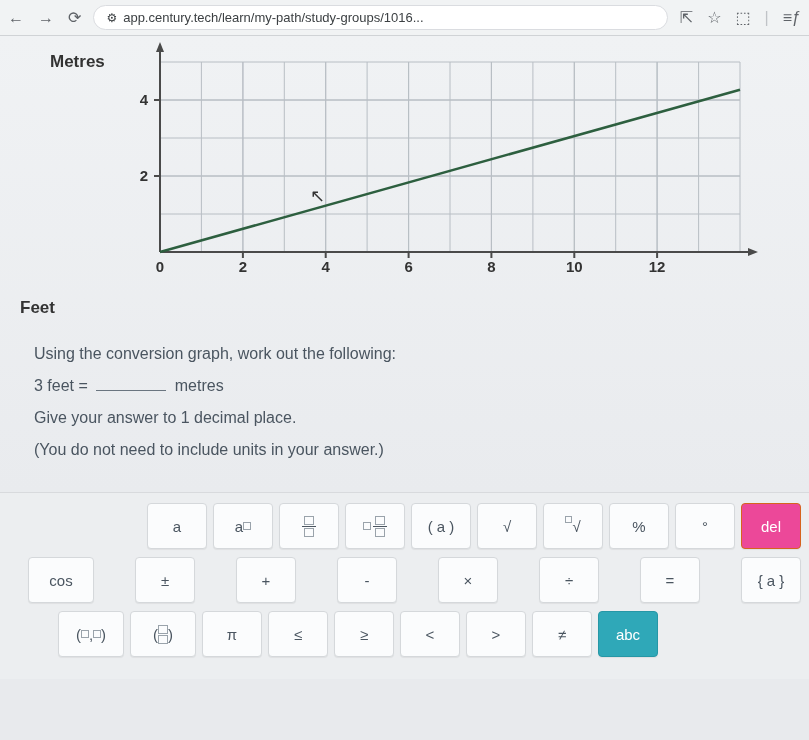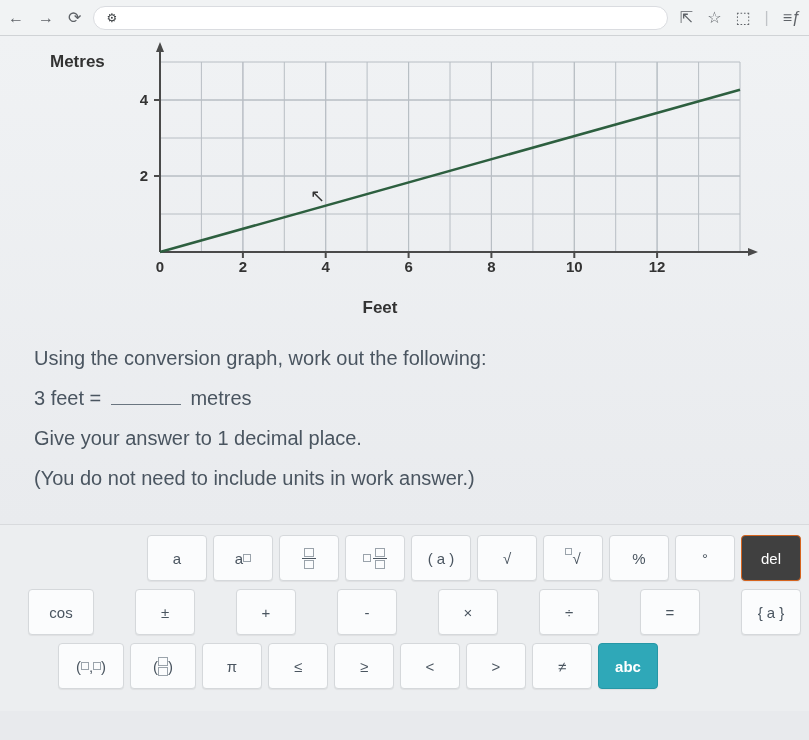--- a/index.html
+++ b/index.html
@@ -37,33 +37,33 @@
     white-space: nowrap;
   }
   .right-icons { display: flex; gap: 14px; align-items: center; color: #5f6368; }
 
   .content {
     padding: 6px 29px 10px 20px;
     background: linear-gradient(#f0f2f4,#e9ebee);
   }
   .chart-area { position: relative; }
   .y-title { position: absolute; top: 10px; left: 30px; font-weight: 700; color: #333; font-size: 17px; }
-  .x-title { text-align: center; font-weight: 700; color: #333; font-size: 17px; padding-right: 40px; margin-top: 6px; }
+  .x-title { text-align: left; font-weight: 700; color: #333; font-size: 17px; padding-right: 40px; margin-top: 6px; }
   svg.chart { display: block; margin-left: 100px; }
   .axis { stroke: #4a4a4a; stroke-width: 2; fill: none; }
   .grid line { stroke: #b8bec4; stroke-width: 1; }
   .tick { stroke: #4a4a4a; stroke-width: 2; }
   .tick-label { font-size: 15px; fill: #333; font-weight: 600; text-anchor: middle; }
   .data-line { stroke: #2d5f3f; stroke-width: 2.5; fill: none; }
   .arrow { fill: #4a4a4a; }
   .cursor { font-size: 18px; fill: #333; }
 
   .question {
     padding: 20px 14px 16px 14px;
-    font-size: 20px;
+    font-size: 16px;
     color: #4a5560;
     line-height: 2.0;
   }
   .question .blank { display:inline-block; border-bottom: 1px solid #6a7580; width: 70px; height: 1em; vertical-align: baseline; margin: 0 4px; }
 
   .keyboard {
     background: #eceef0;
     border-top: 1px solid #d8dadd;
     padding: 10px 8px 14px 8px;
   }
@@ -79,42 +79,43 @@
     display: flex;
     align-items: center;
     justify-content: center;
     font-size: 15px;
     color: #4a5560;
     cursor: pointer;
     box-shadow: 0 1px 1px rgba(0,0,0,0.06);
     user-select: none;
   }
   .key.wide { min-width: 66px; }
-  .key.del { background: #404040; color: #fff; border-color: #d6641e; font-weight: 500; }
-  .key.abc { background: #2fa8b8; color: #fff; border-color: #2697a6; font-weight: 700; }
+  .key.del { background: #ec4899; color: #fff; border-color: #d6641e; font-weight: 500; }
+  .key.abc { background: #2fa8b8; color: #fff; border-color: #2697a6; font-weight: 400; }
   .frac { display: inline-flex; flex-direction: column; align-items: center; font-size: 10px; line-height: 1; }
   .frac .n, .frac .d { width: 10px; height: 9px; border: 1px solid #9aa3ab; }
   .frac .bar { width: 14px; border-top: 1px solid #4a5560; margin: 1px 0; }
   .mixed { display: inline-flex; align-items: center; gap: 2px; }
   .sub { font-size: 9px; vertical-align: sub; }
   .box { display:inline-block; width:8px; height:8px; border:1px solid #9aa3ab; }
   .root { display:inline-flex; align-items:flex-start; }
   .rootidx { font-size:8px; width:7px; height:7px; border:1px solid #9aa3ab; margin-top:-2px; }
 </style>
 </head>
 <body>
 
 <div class="browser-bar">
   <div class="nav-icons">
     <span>←</span>
     <span>→</span>
     <span>⟳</span>
   </div>
   <div class="addr">
     <span style="font-size:12px;">⚙</span>
+    <span>app.century.tech/learn/my-path/study-groups/1016...</span>
   </div>
   <div class="right-icons">
     <span>⇱</span>
     <span>☆</span>
     <span>⬚</span>
     <span style="color:#c0c3c7">|</span>
     <span>≡ƒ</span>
   </div>
 </div>
 
@@ -194,21 +195,21 @@
   </div>
 
   <div class="question">
     <div>Using the conversion graph, work out the following:</div>
     <div>
       <span>3 feet =</span>
       <span class="blank"></span>
       <span>metres</span>
     </div>
     <div>Give your answer to 1 decimal place.</div>
-    <div>(You do not need to include units in work answer.)</div>
+    <div>(You do not need to include units in your answer.)</div>
   </div>
 </div>
 
 <div class="keyboard">
   <div class="krow">
     <div class="key">a</div>
     <div class="key">
         <span>a</span>
         <span class="sub box"></span>
       </div>

